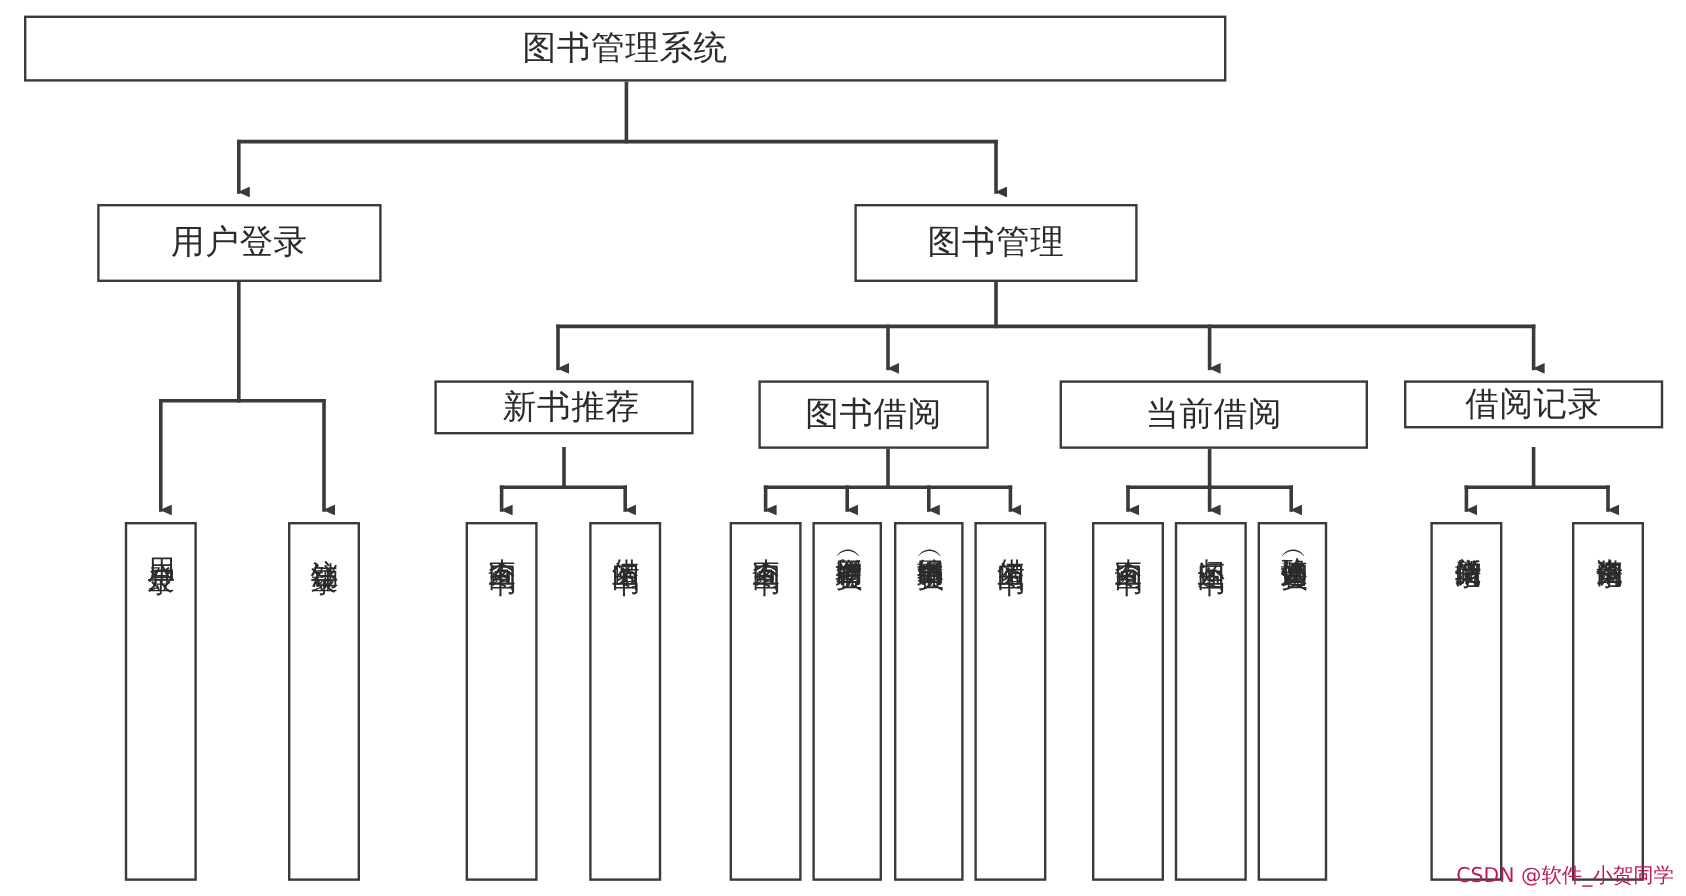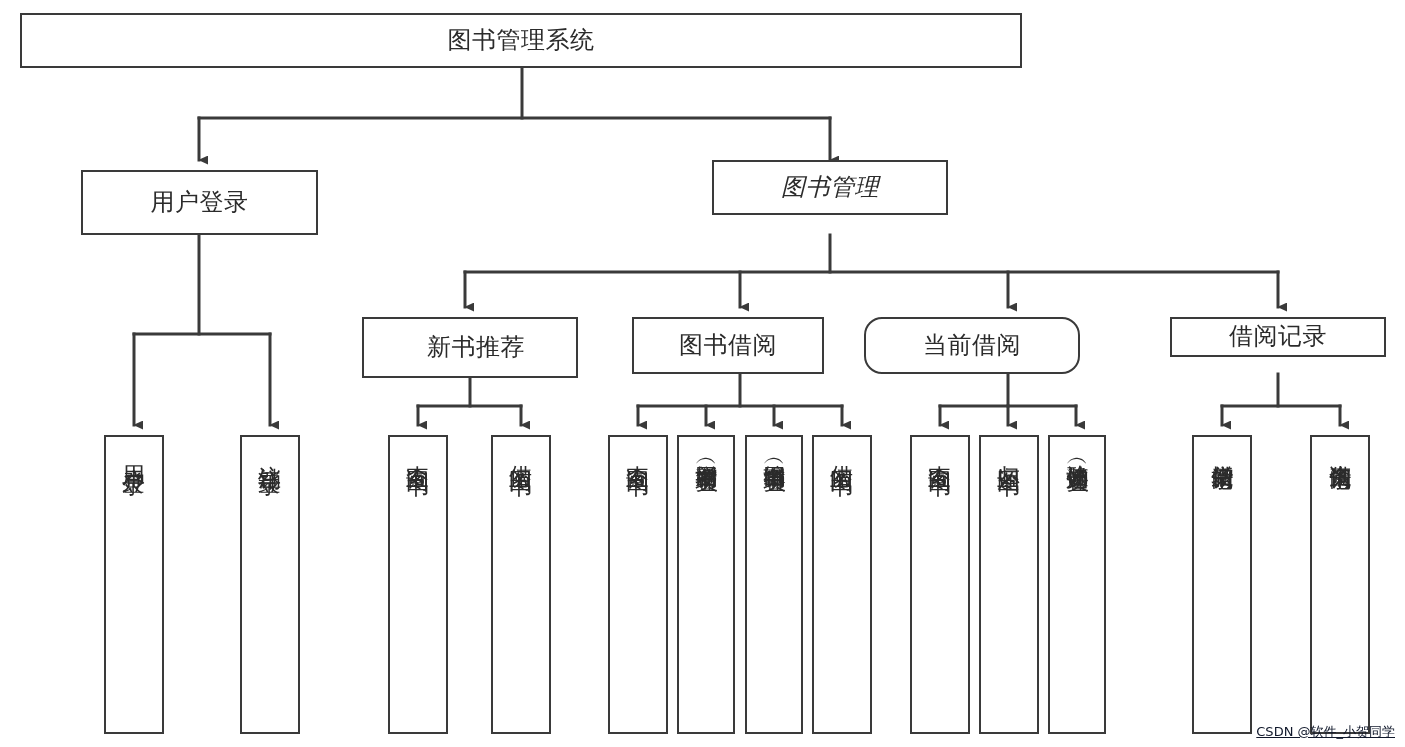--- a/index.html
+++ b/index.html
@@ -36,21 +36,21 @@
     color: #2b2b2b;
     z-index: 2;
   }
   .node-label {
     display: block;
     text-align: center;
     color: #2b2b2b;
     letter-spacing: 0.5px;
   }
   .node.horizontal .node-label {
-    font-size: 24px;
+    font-size: 28px;
     line-height: 1.15;
     white-space: nowrap;
   }
   .node.vertical {
     align-items: flex-start;
     padding-top: 10px;
   }
   .node.vertical .node-label {
     writing-mode: vertical-rl;
     text-orientation: upright;
@@ -61,26 +61,25 @@
     text-align: left;
   }
   .node.vertical.tight .node-label {
     font-size: 22px;
     letter-spacing: 1px;
   }
   #watermark {
     position: absolute;
     right: 10px;
     bottom: 6px;
-    font-size: 13px;
-    color: #0f172a;
+    font-size: 17px;
+    color: #be185d;
     white-space: nowrap;
     z-index: 5;
     font-family: "DejaVu Sans", "Liberation Sans", sans-serif;
-    text-decoration: underline;
   }
 </style>
 </head>
 <body>
 
 <div id="diagram-root">
 
   <svg id="diagram-svg" viewBox="0 0 1405 747" xmlns="http://www.w3.org/2000/svg">
     <defs>
       <marker id="arrowhead" markerWidth="9" markerHeight="10" refX="4.5" refY="9.2" orient="auto" markerUnits="userSpaceOnUse">
@@ -148,33 +147,33 @@
   </svg>
 
   <div class="node horizontal" style="left:20px; top:13px; width:1002px; height:55px;">
     <span class="node-label">图书管理系统</span>
   </div>
 
   <div class="node horizontal" style="left:81px; top:170px; width:237px; height:65px;">
     <span class="node-label">用户登录</span>
   </div>
 
-  <div class="node horizontal" style="left:712px; top:160px; width:236px; height:55px;font-style:italic;">
+  <div class="node horizontal" style="left:712px; top:170px; width:236px; height:65px;">
     <span class="node-label">图书管理</span>
   </div>
 
-  <div class="node horizontal" style="left:362px; top:317px; width:216px; height:61px;padding-left:12px;">
+  <div class="node horizontal" style="left:362px; top:317px; width:216px; height:45px;padding-left:12px;">
     <span class="node-label">新书推荐</span>
   </div>
 
   <div class="node horizontal" style="left:632px; top:317px; width:192px; height:57px;">
     <span class="node-label">图书借阅</span>
   </div>
 
-  <div class="node horizontal" style="left:864px; top:317px; width:216px; height:57px;border-radius:18px;">
+  <div class="node horizontal" style="left:883px; top:317px; width:257px; height:57px;">
     <span class="node-label">当前借阅</span>
   </div>
 
   <div class="node horizontal" style="left:1170px; top:317px; width:216px; height:40px;">
     <span class="node-label">借阅记录</span>
   </div>
 
   <div class="node vertical" style="left:104px; top:435px; width:60px; height:299px;">
     <span class="node-label">用户登录</span>
   </div>

